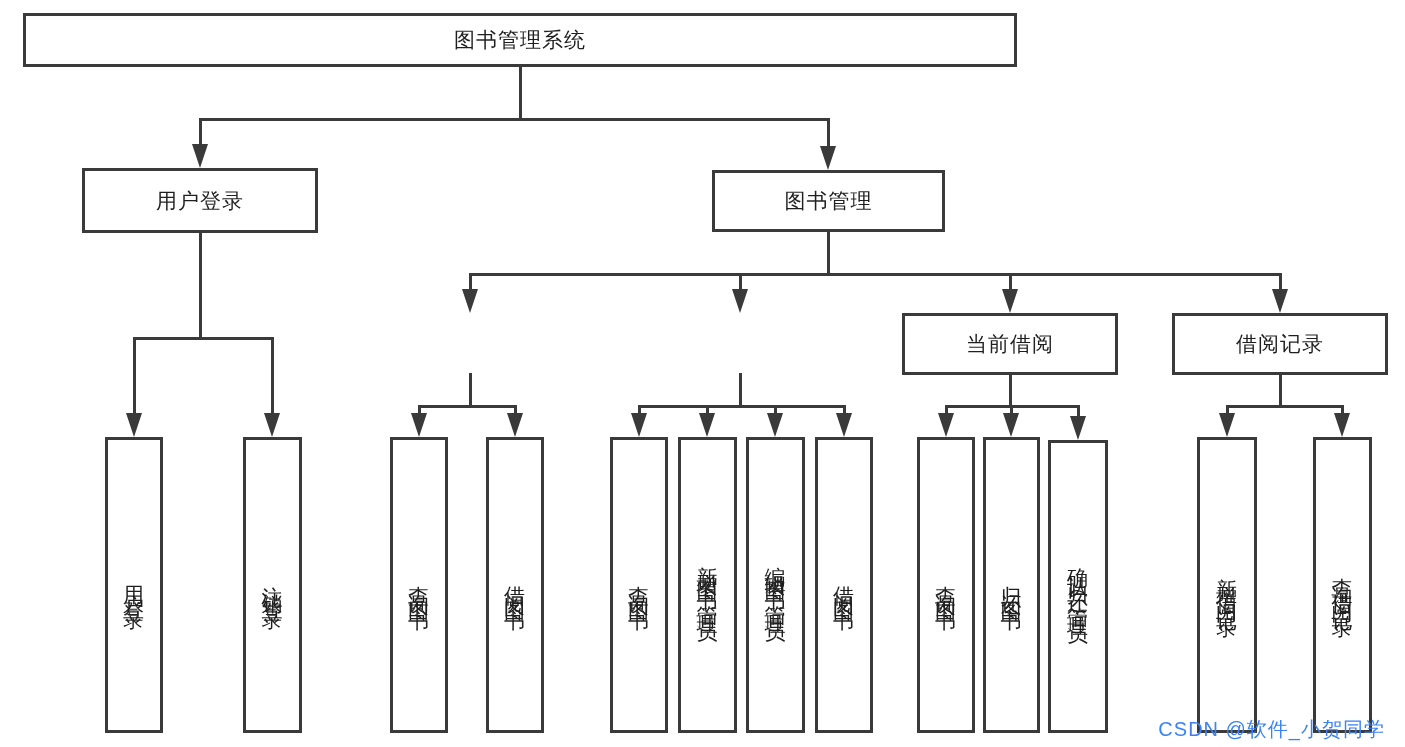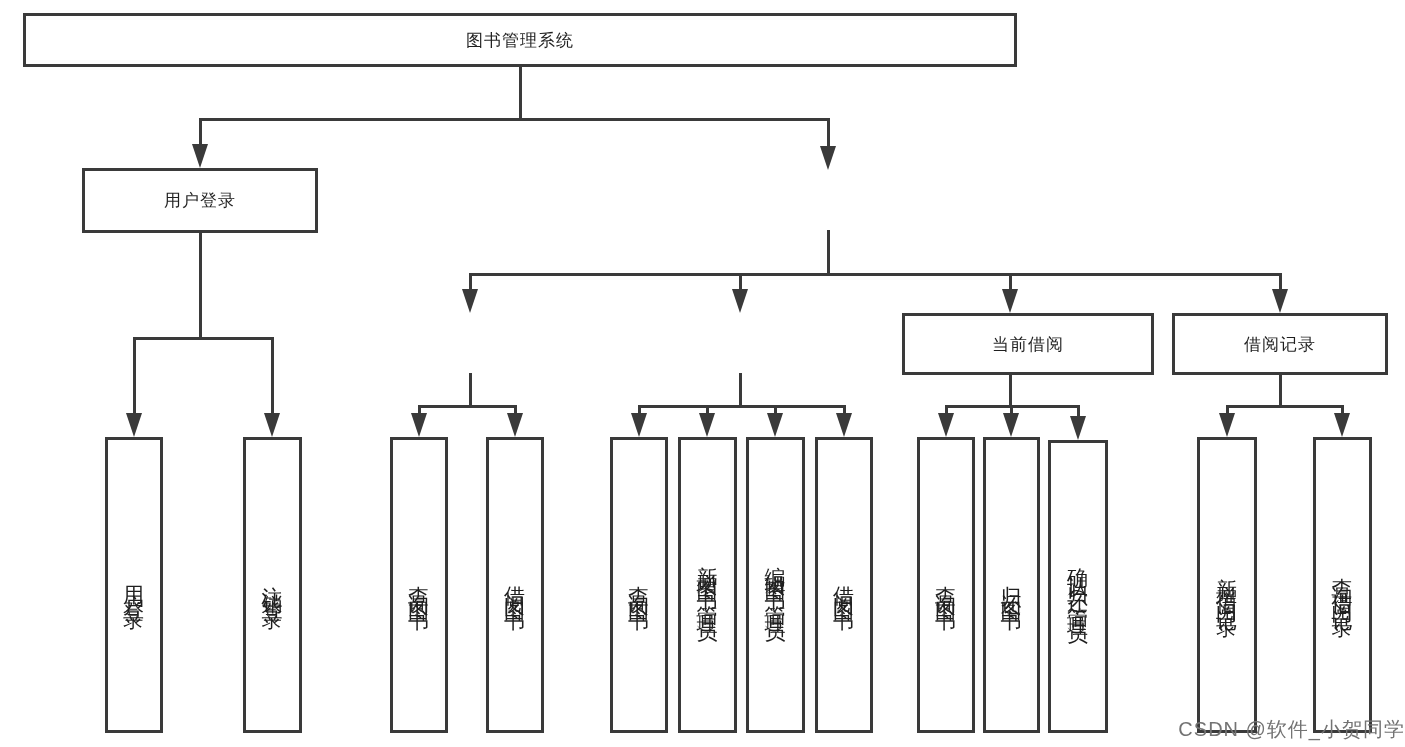--- a/index.html
+++ b/index.html
@@ -14,79 +14,80 @@
   .box {
     position:absolute;
     box-sizing:border-box;
     border:3px solid #3a3a3a;
     background:#ffffff;
     display:flex;
     align-items:center;
     justify-content:center;
     text-align:center;
   }
-  .hbox { font-size:17px; letter-spacing:1px; }
+  .hbox { font-size:21px; letter-spacing:1px; }
   .vbox {
     writing-mode:vertical-rl;
     font-size:21px;
     letter-spacing:8px;
     line-height:1;
   }
   .vline { position:absolute; width:3px; background:#3a3a3a; }
   .hline { position:absolute; height:3px; background:#3a3a3a; }
   .ahead {
     position:absolute; width:0; height:0;
     border-left:8px solid transparent;
     border-right:8px solid transparent;
     border-top:24px solid #3a3a3a;
   }
   .watermark {
     position:absolute;
-    right:0; bottom:4px;
+    right:20px; bottom:4px;
     font-size:20px;
-    color:#737373;
+    color:#3b82f6;
     letter-spacing:1px;
     white-space:nowrap;
   }
 </style>
 </head>
 <body>
 
 <div class="canvas">
 
   <div class="box hbox" style="left:23px;top:13px;width:994px;height:54px">图书管理系统</div>
 
   <div class="vline" style="left:519px;top:67px;height:53px"></div>
   <div class="hline" style="left:199px;top:118px;width:631px"></div>
   <div class="vline" style="left:199px;top:118px;height:28px"></div>
   <div class="ahead" style="left:192px;top:144px"></div>
   <div class="vline" style="left:827px;top:118px;height:30px"></div>
   <div class="ahead" style="left:820px;top:146px"></div>
 
   <div class="box hbox" style="left:82px;top:168px;width:236px;height:65px">用户登录</div>
+  <div class="box hbox" style="left:712px;top:170px;width:233px;height:62px">图书管理</div>
 
   <div class="vline" style="left:199px;top:232px;height:107px"></div>
   <div class="hline" style="left:133px;top:337px;width:140px"></div>
   <div class="vline" style="left:133px;top:337px;height:78px"></div>
   <div class="ahead" style="left:126px;top:413px"></div>
   <div class="vline" style="left:271px;top:337px;height:78px"></div>
   <div class="ahead" style="left:264px;top:413px"></div>
 
   <div class="vline" style="left:827px;top:230px;height:45px"></div>
   <div class="hline" style="left:469px;top:273px;width:812px"></div>
   <div class="vline" style="left:469px;top:273px;height:18px"></div>
   <div class="ahead" style="left:462px;top:289px"></div>
   <div class="vline" style="left:739px;top:273px;height:18px"></div>
   <div class="ahead" style="left:732px;top:289px"></div>
   <div class="vline" style="left:1009px;top:273px;height:18px"></div>
   <div class="ahead" style="left:1002px;top:289px"></div>
   <div class="vline" style="left:1279px;top:273px;height:18px"></div>
   <div class="ahead" style="left:1272px;top:289px"></div>
 
-  <div class="box hbox" style="left:902px;top:313px;width:252px;height:62px">当前借阅</div>
+  <div class="box hbox" style="left:902px;top:313px;width:216px;height:62px">当前借阅</div>
   <div class="box hbox" style="left:1172px;top:313px;width:216px;height:62px">借阅记录</div>
 
   <div class="vline" style="left:469px;top:373px;height:34px"></div>
   <div class="hline" style="left:418px;top:405px;width:98px"></div>
   <div class="vline" style="left:418px;top:405px;height:10px"></div>
   <div class="ahead" style="left:411px;top:413px"></div>
   <div class="vline" style="left:514px;top:405px;height:10px"></div>
   <div class="ahead" style="left:507px;top:413px"></div>
 
   <div class="vline" style="left:739px;top:373px;height:34px"></div>

